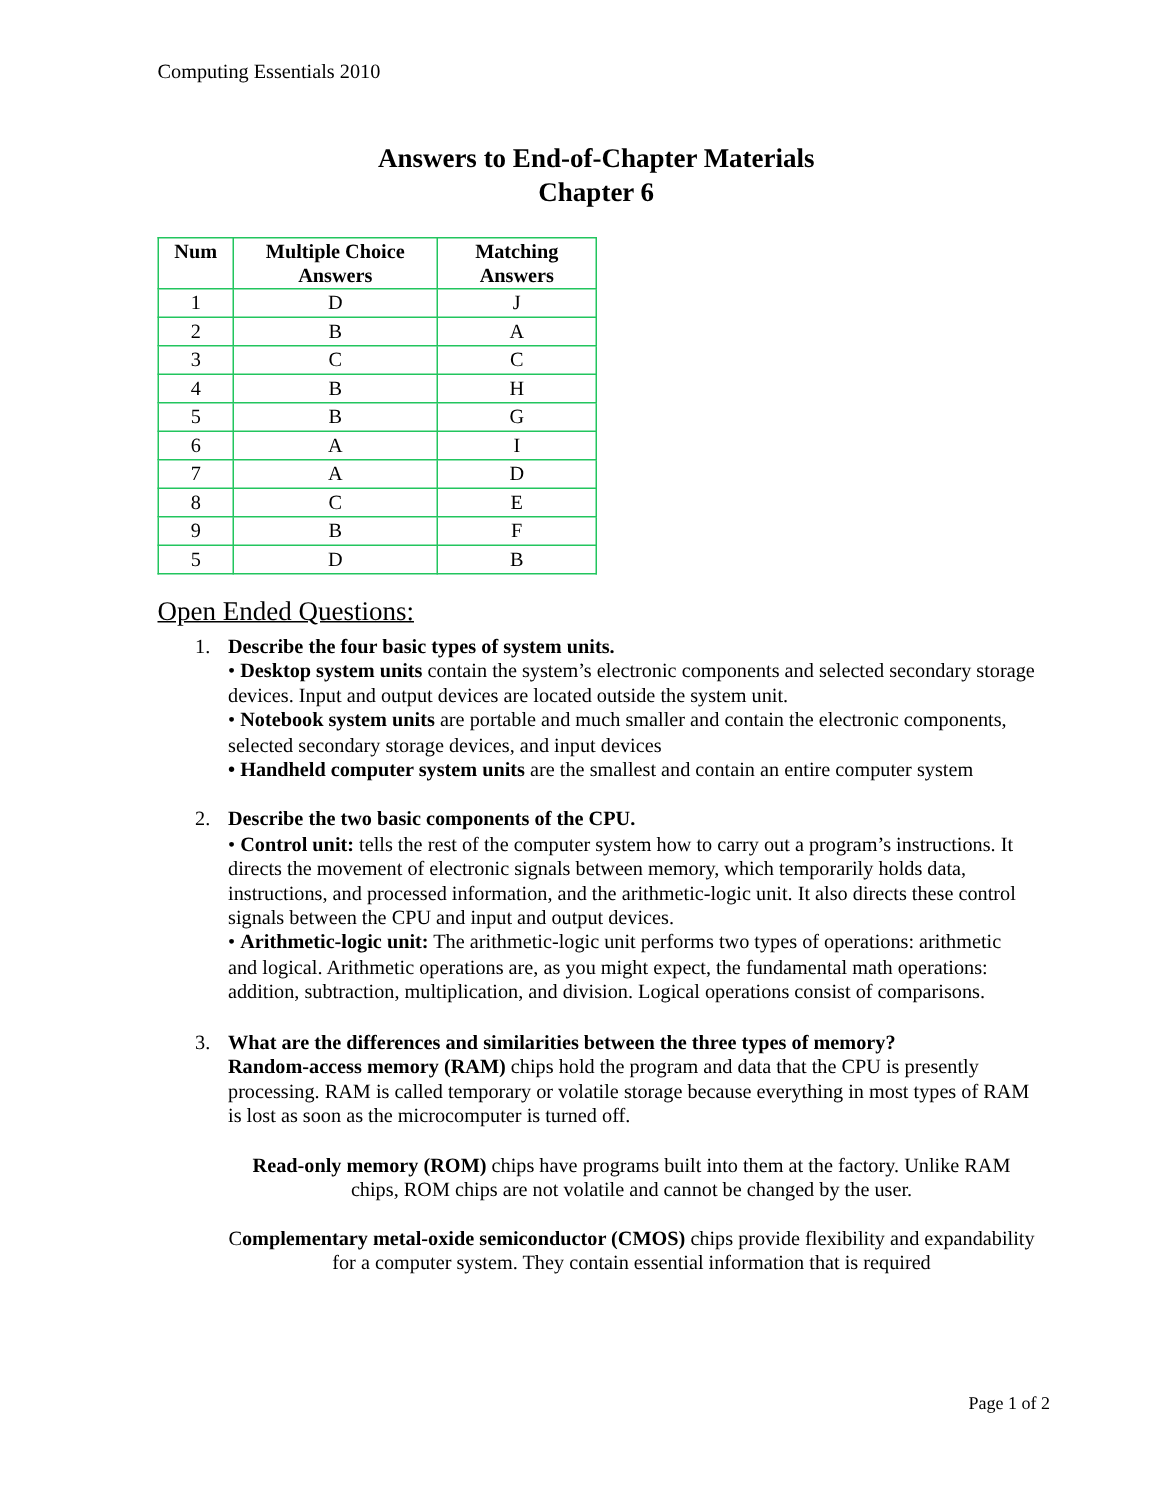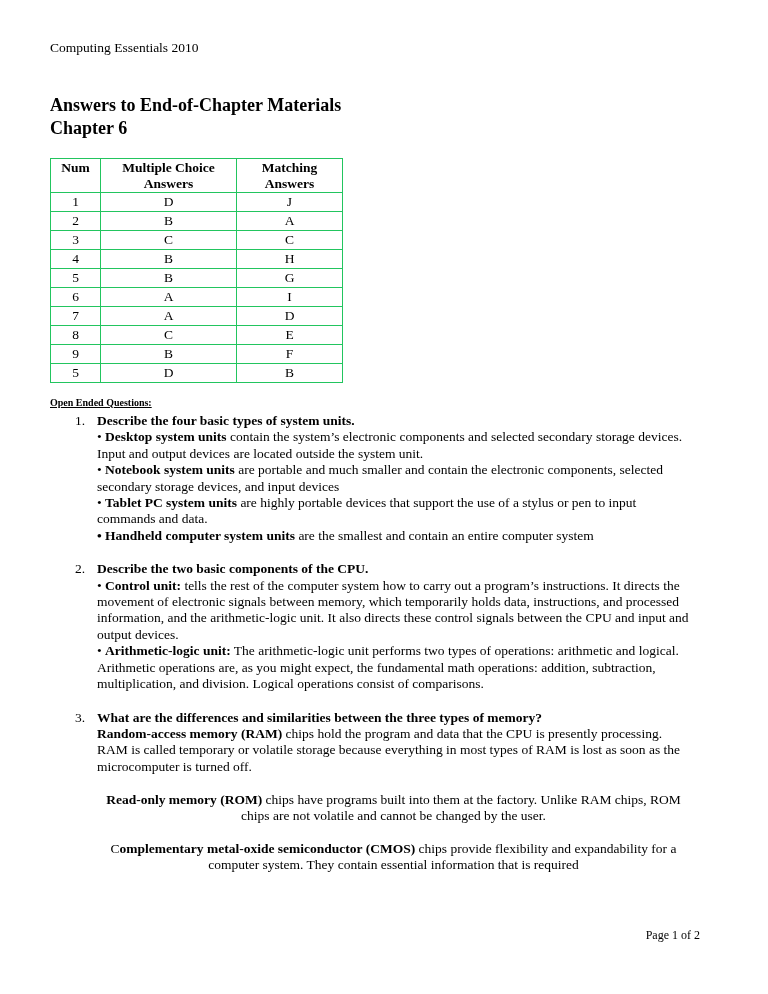--- a/index.html
+++ b/index.html
@@ -4,32 +4,33 @@
 <style>
   * { margin: 0; padding: 0; box-sizing: border-box; }
   html, body { background: #ffffff; }
   .page {
     width: 768px;
     height: 994px;
     background: #ffffff;
     color: #000000;
     font-family: "Liberation Serif", serif;
     position: relative;
-    padding: 40px 78px 0 50px;
+    padding: 40px 78px 0 105px;
     overflow: hidden;
   }
   .doc-header {
     font-size: 13.5px;
     margin-bottom: 38px;
   }
   .doc-title {
     font-size: 18px;
     font-weight: bold;
     line-height: 23px;
     margin-bottom: 18px;
+    text-align: center;
   }
   table.answers {
     border-collapse: collapse;
     margin-bottom: 14px;
   }
   table.answers th, table.answers td {
     border: 1px solid #22c55e;
     font-size: 13.5px;
     text-align: center;
     padding: 0 6px;
@@ -42,22 +43,22 @@
     font-weight: bold;
     vertical-align: top;
     height: 33px;
     line-height: 16px;
     padding-top: 1px;
   }
   .col-num { width: 50px; }
   .col-mc { width: 136px; }
   .col-match { width: 106px; }
   .oeq-heading {
-    font-size: 10px;
-    font-weight: bold;
+    font-size: 18px;
+    font-weight: normal;
     text-decoration: underline;
     margin-bottom: 5px;
   }
   .question {
     display: flex;
     margin-left: 25px;
     margin-bottom: 17px;
     font-size: 13.5px;
     line-height: 16.4px;
   }
@@ -160,21 +161,20 @@
 
   <div class="oeq-heading">Open Ended Questions:</div>
 
   <div>
       <div class="question">
         <span class="qnum">1.</span>
         <div class="qbody">
           <div class="qtitle">Describe the four basic types of system units.</div>
           <div class="qpara"><span>• </span><span class="b">Desktop system units</span><span> contain the system’s electronic components and selected secondary storage devices. Input and output devices are located outside the system unit.</span></div>
           <div class="qpara"><span>• </span><span class="b">Notebook system units</span><span> are portable and much smaller and contain the electronic components, selected secondary storage devices, and input devices</span></div>
-          <div class="qpara"><span>• </span><span class="b">Tablet PC system units</span><span> are highly portable devices that support the use of a stylus or pen to input commands and data.</span></div>
           <div class="qpara"><span class="b">• Handheld computer system units</span><span> are the smallest and contain an entire computer system</span></div>
         </div>
       </div>
       <div class="question">
         <span class="qnum">2.</span>
         <div class="qbody">
           <div class="qtitle">Describe the two basic components of the CPU.</div>
           <div class="qpara"><span>• </span><span class="b">Control unit:</span><span> tells the rest of the computer system how to carry out a program’s instructions. It directs the movement of electronic signals between memory, which temporarily holds data, instructions, and processed information, and the arithmetic-logic unit. It also directs these control signals between the CPU and input and output devices.</span></div>
           <div class="qpara"><span>• </span><span class="b">Arithmetic-logic unit:</span><span> The arithmetic-logic unit performs two types of operations: arithmetic and logical. Arithmetic operations are, as you might expect, the fundamental math operations: addition, subtraction, multiplication, and division. Logical operations consist of comparisons.</span></div>
         </div>

